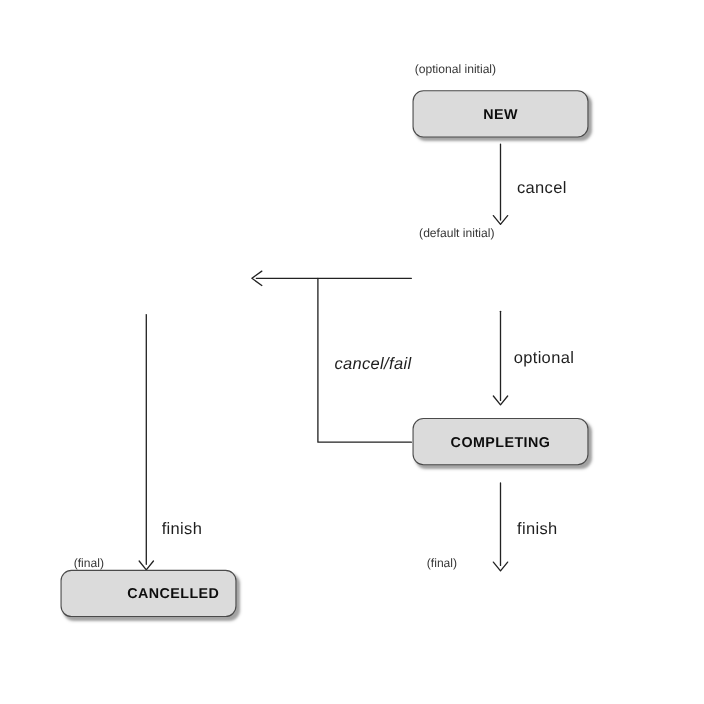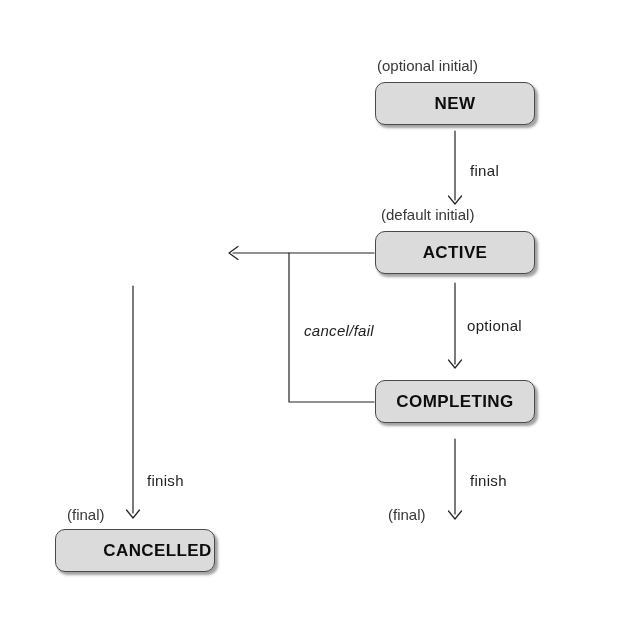--- a/index.html
+++ b/index.html
@@ -21,29 +21,29 @@
     width: 160px;
     height: 43px;
     background: #dbdbdb;
     border: 1.5px solid #4a4a4a;
     border-radius: 10px;
     box-shadow: 2.5px 3px 2.5px rgba(70,70,70,0.5);
     display: flex;
     align-items: center;
     justify-content: center;
     font-weight: 700;
-    font-size: 17px;
+    font-size: 13px;
     letter-spacing: 0.4px;
     color: #0d0d0d;
     box-sizing: border-box;
     white-space: nowrap;
   }
   .annotation {
     position: absolute;
-    font-size: 15px;
+    font-size: 11px;
     color: #373737;
     white-space: nowrap;
   }
   .edge-label {
     position: absolute;
     font-size: 15px;
     color: #1e1e1e;
     letter-spacing: 0.3px;
     white-space: nowrap;
   }
@@ -73,23 +73,22 @@
       <polyline points="448.5,511 455,519 461.5,511"></polyline>
     </g>
   </svg>
 
   <span class="annotation" style="left:377px; top:57px;">(optional initial)</span>
   <span class="annotation" style="left:381px; top:206px;">(default initial)</span>
   <span class="annotation" style="left:67px; top:506px;">(final)</span>
   <span class="annotation" style="left:388px; top:506px;">(final)</span>
 
   <div class="state-box" style="left:375px; top:82px;">NEW</div>
-  <div class="state-box" style="left:375px; top:231px;">ACTIVE</div>
   <div class="state-box" style="left:375px; top:380px;">COMPLETING</div>
-  <div class="state-box" style="left:55px; top:529px;padding-left:45px;">CANCELLED</div>
+  <div class="state-box" style="left:55px; top:518px;padding-left:45px;">CANCELLED</div>
 
-  <span class="edge-label" style="left:470px; top:162px;">final</span>
+  <span class="edge-label" style="left:470px; top:162px;">cancel</span>
   <span class="edge-label" style="left:467px; top:317px;">optional</span>
   <span class="edge-label" style="left:304px; top:322px;font-style:italic;">cancel/fail</span>
   <span class="edge-label" style="left:147px; top:472px;">finish</span>
   <span class="edge-label" style="left:470px; top:472px;">finish</span>
 
 </div>
 
 </body></html>

